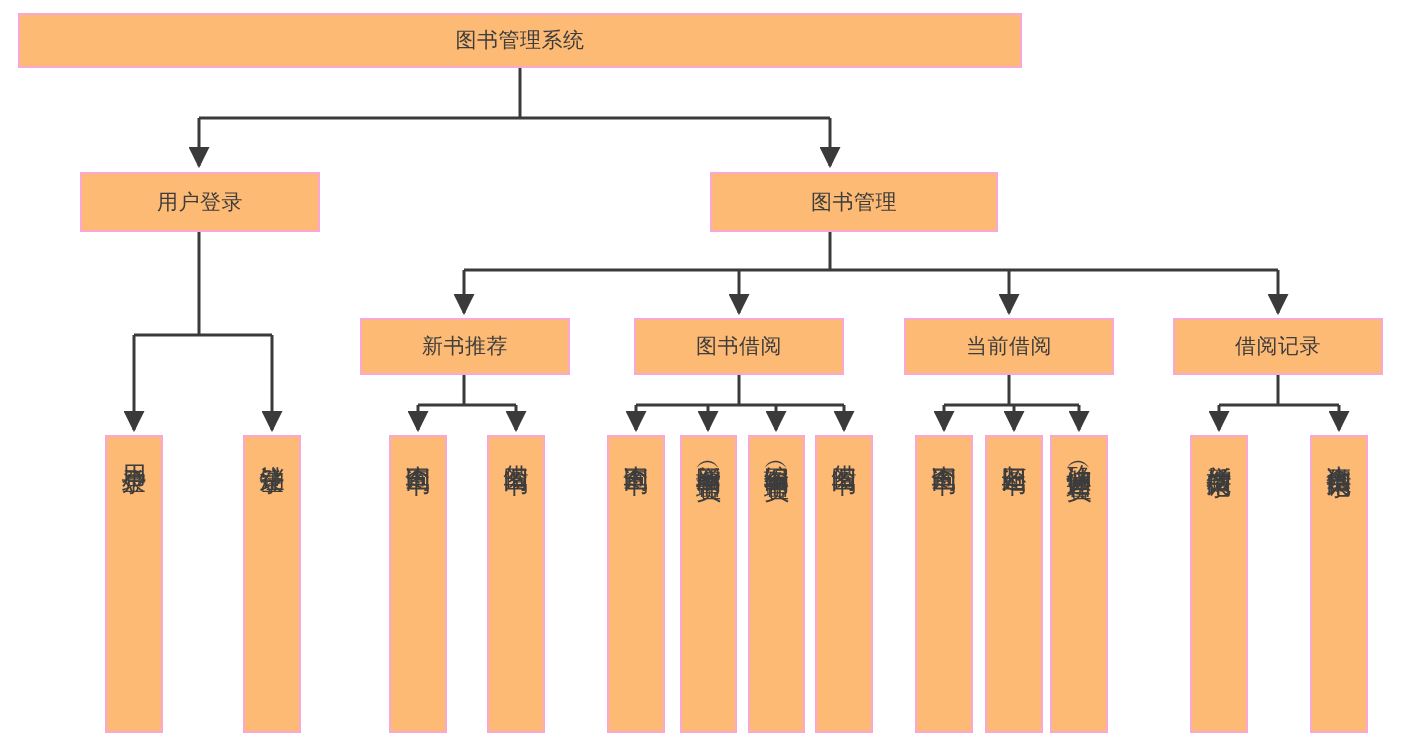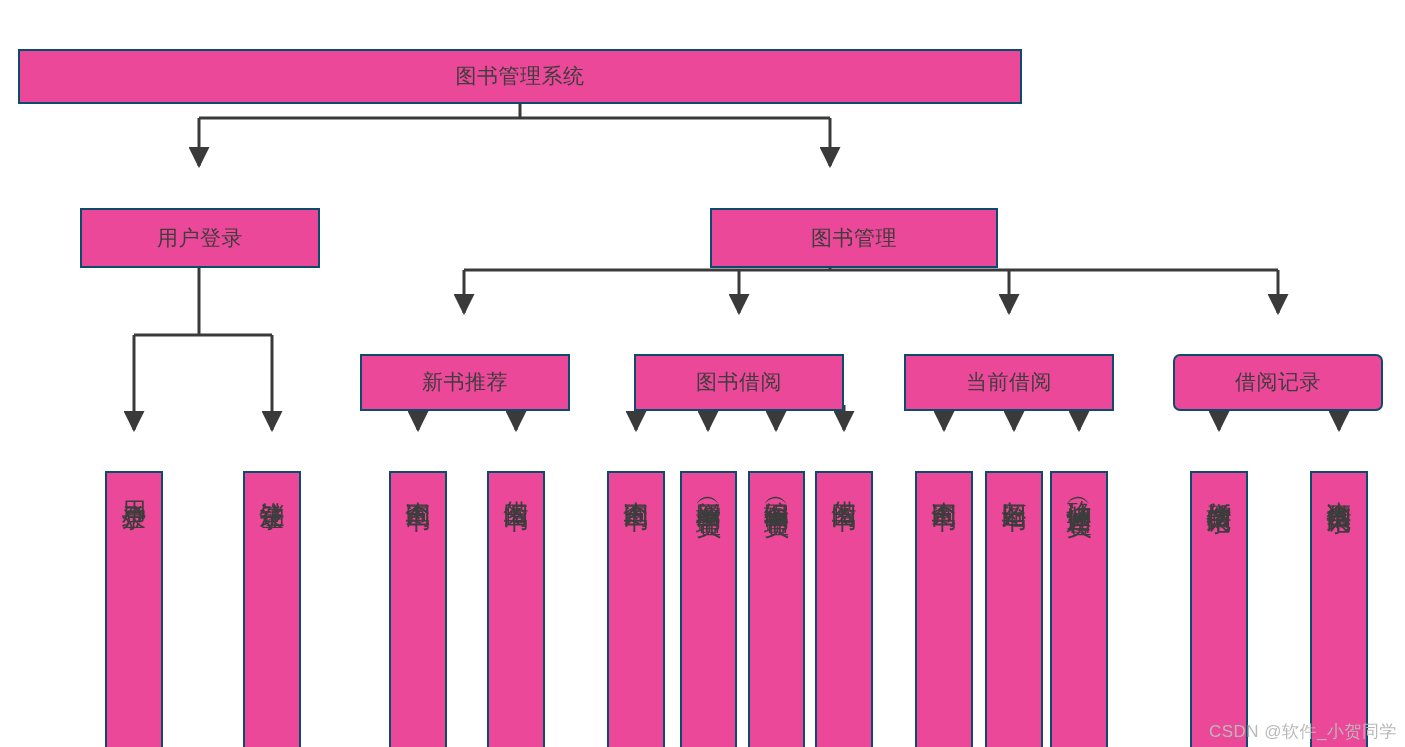--- a/index.html
+++ b/index.html
@@ -21,27 +21,26 @@
   #edges {
     position: absolute;
     left: 0;
     top: 0;
     width: 1405px;
     height: 747px;
   }
   .node {
     position: absolute;
     box-sizing: border-box;
-    background: #ec4899;
-    border: 2px solid #0c4a6e;
+    background: #fdba74;
+    border: 2px solid #f9a8d4;
     display: flex;
     align-items: center;
     justify-content: center;
     color: #3d3d3d;
-    margin-top: 36px;
   }
   .node-label {
     display: block;
     text-align: center;
     line-height: 1.18;
     white-space: nowrap;
   }
   .h-node .node-label {
     font-size: 21px;
     letter-spacing: 0.5px;
@@ -136,21 +135,21 @@
 
   <div class="node h-node" style="left:360px; top:318px; width:210px; height:57px;">
     <span class="node-label">新书推荐</span>
   </div>
   <div class="node h-node" style="left:634px; top:318px; width:210px; height:57px;">
     <span class="node-label">图书借阅</span>
   </div>
   <div class="node h-node" style="left:904px; top:318px; width:210px; height:57px;justify-content:center;">
     <span class="node-label">当前借阅</span>
   </div>
-  <div class="node h-node" style="left:1173px; top:318px; width:210px; height:57px;border-radius:7px;">
+  <div class="node h-node" style="left:1173px; top:318px; width:210px; height:57px;">
     <span class="node-label">借阅记录</span>
   </div>
 
   <div class="node v-node" style="left:105px; top:435px; width:58px; height:298px;">
     <span class="node-label">用户登录</span>
   </div>
   <div class="node v-node" style="left:243px; top:435px; width:58px; height:298px;">
     <span class="node-label">注销登录</span>
   </div>
 
@@ -184,15 +183,14 @@
     <span class="node-label">确认归还（管理员）</span>
   </div>
 
   <div class="node v-node" style="left:1190px; top:435px; width:58px; height:298px;">
     <span class="node-label">新增借阅记录</span>
   </div>
   <div class="node v-node" style="left:1310px; top:435px; width:58px; height:298px;">
     <span class="node-label">查询借阅记录</span>
   </div>
 
-  <div id="watermark">CSDN @软件_小贺同学</div>
 
 </div>
 
 </body></html>

